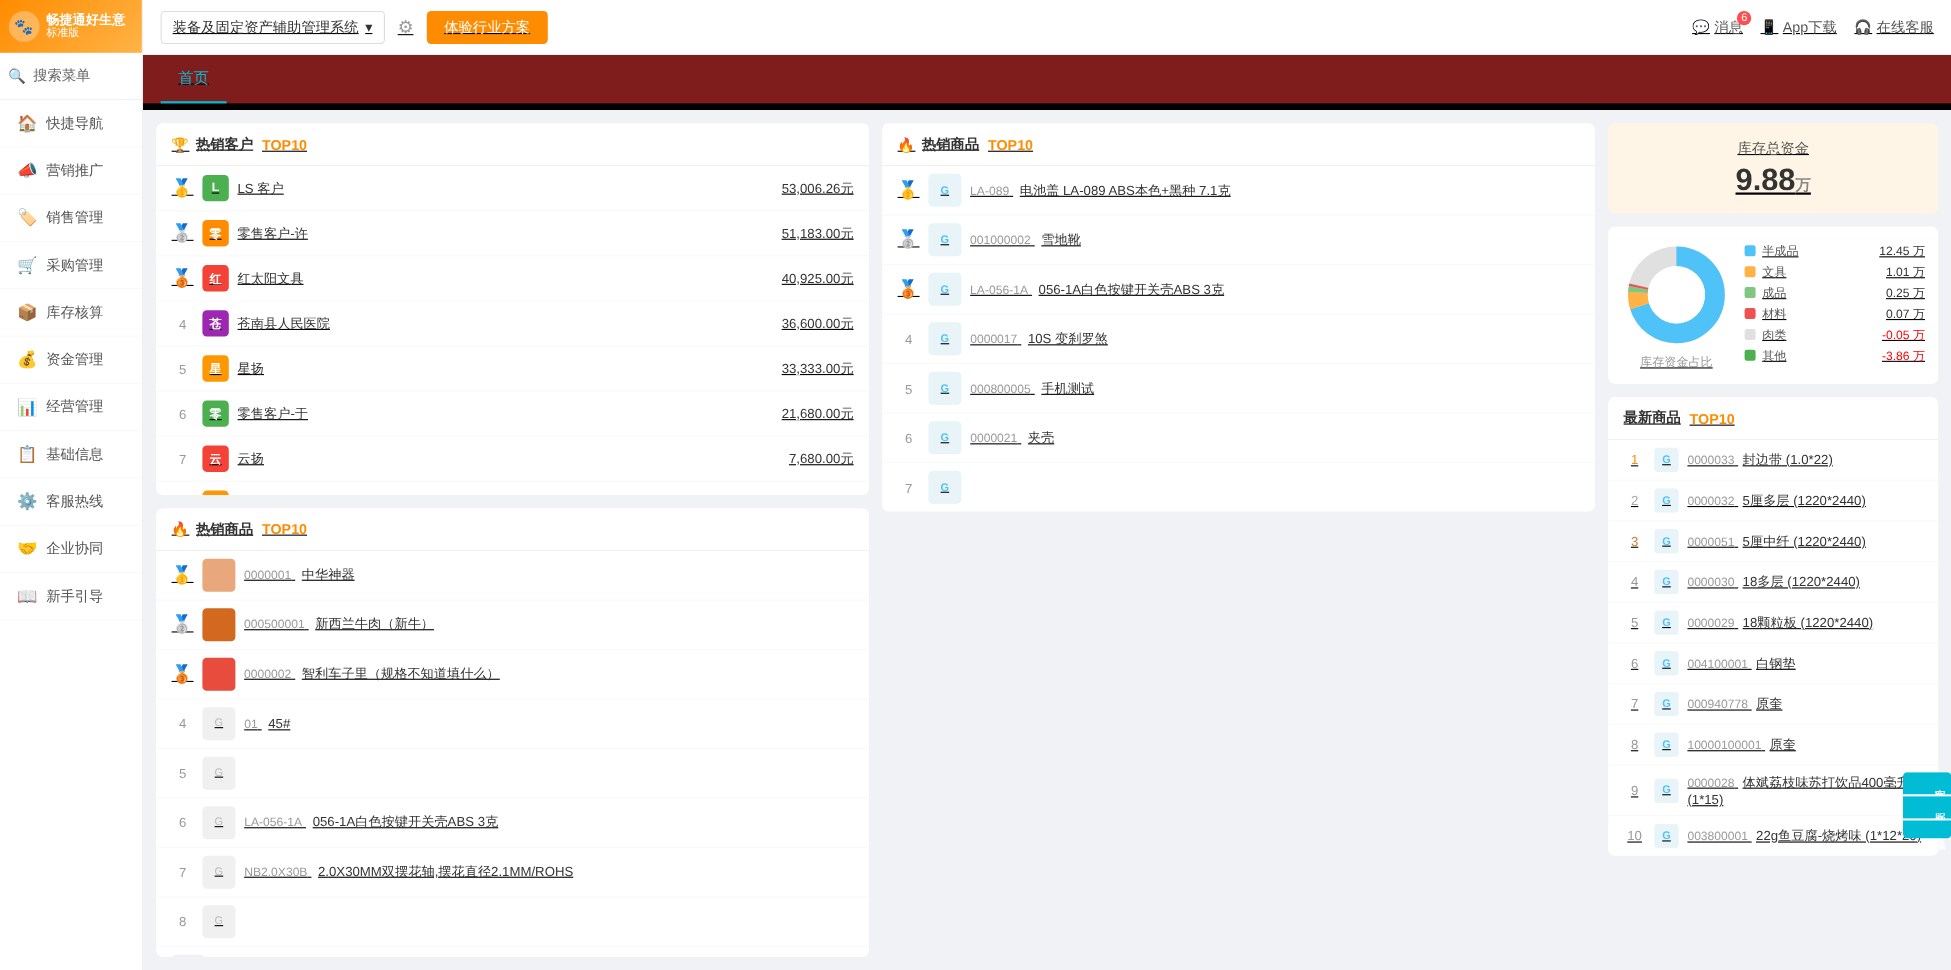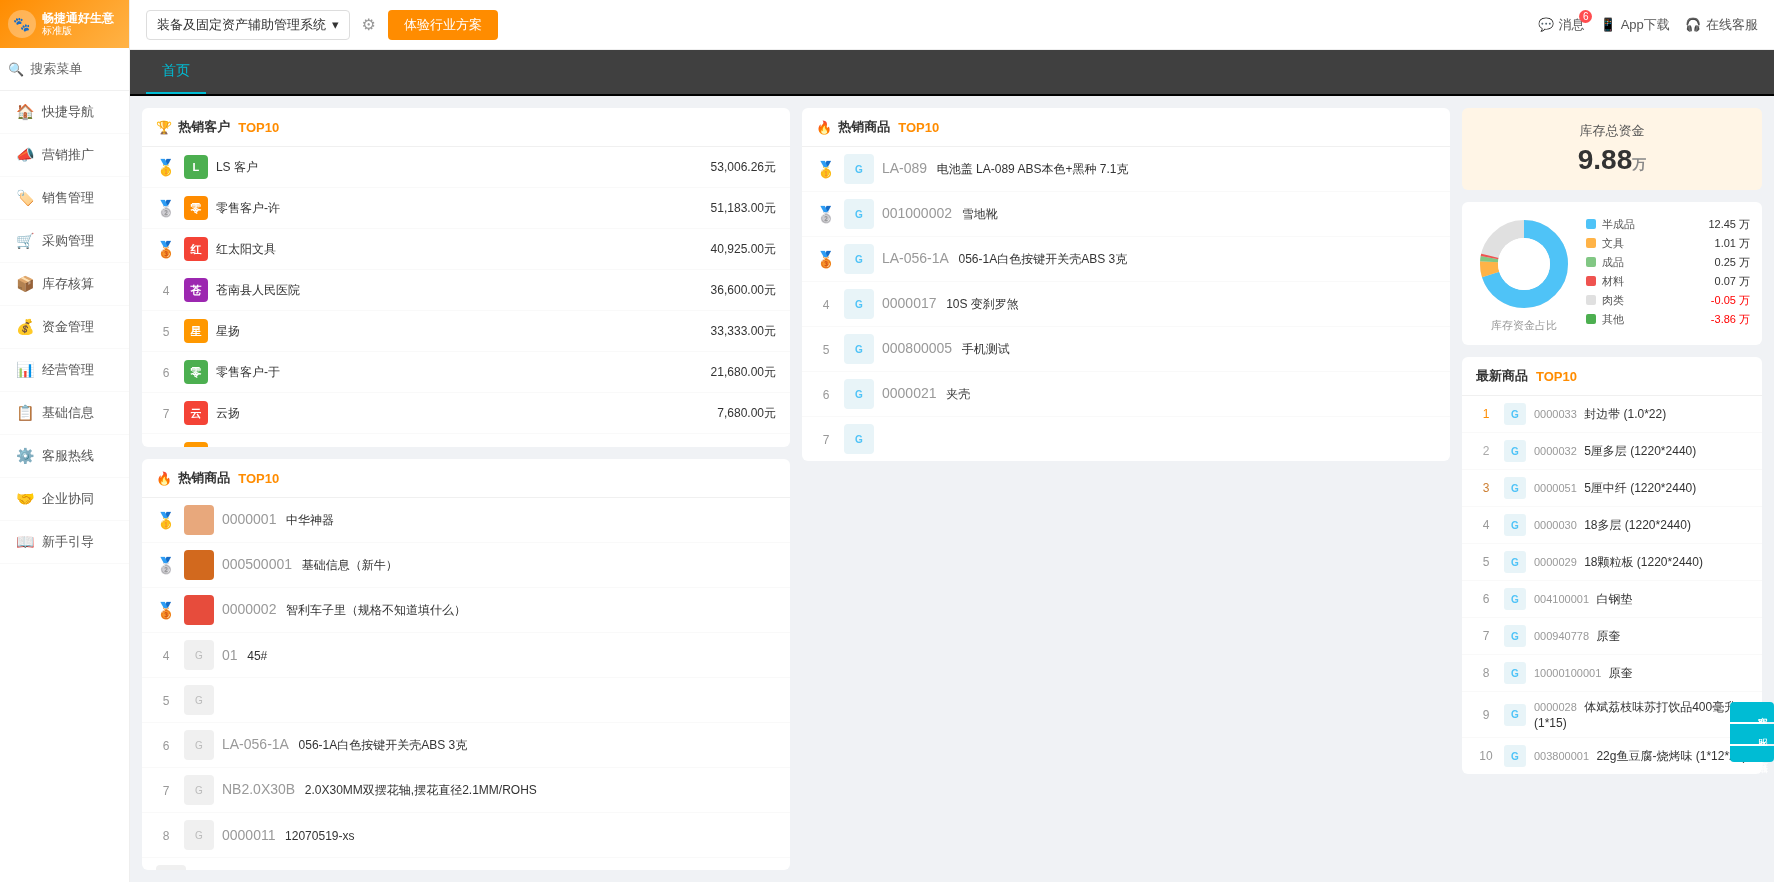--- a/index.html
+++ b/index.html
@@ -63,20 +63,21 @@
       border-bottom: 1px solid #f9f9f9;
     }
     .sidebar-nav-item .nav-icon { font-size: 15px; width: 18px; text-align: center; }
 
     
     .main-wrapper {
       flex: 1;
       display: flex;
       flex-direction: column;
       overflow: hidden;
+      text-decoration: underline;
     }
     .topbar {
       height: 50px;
       background: #fff;
       border-bottom: 1px solid #eee;
       display: flex;
       align-items: center;
       padding: 0 16px;
       gap: 12px;
       flex-shrink: 0;
@@ -120,22 +121,22 @@
     .badge {
       background: #ff4d4f;
       color: #fff;
       font-size: 10px;
       border-radius: 8px;
       padding: 1px 4px;
       position: absolute;
       top: -6px; right: -8px;
     }
     .page-tabs {
-      background: #404040;
-      border-bottom: 2px solid #000000;
+      background: #7f1d1d;
+      border-bottom: 6px solid #000000;
       display: flex;
       align-items: center;
       padding: 0 16px;
       flex-shrink: 0;
     }
     .page-tab {
       padding: 12px 16px;
       cursor: pointer;
       color: #555;
       font-size: 14px;
@@ -211,21 +212,21 @@
     .prod-rank-item:last-child { border-bottom: none; }
     .prod-img {
       width: 30px; height: 30px;
       background: #eee;
       border-radius: 4px;
       flex-shrink: 0;
       display: flex; align-items: center; justify-content: center;
       color: #ccc; font-size: 10px;
     }
     .prod-info { flex: 1; min-width: 0; }
-    .prod-code { font-size: 14px; color: #999; }
+    .prod-code { font-size: 11px; color: #999; }
     .prod-name { font-size: 12px; color: #333; }
 
     
     .inventory-card {
       background: #fff5e6;
       border-radius: 6px;
       padding: 14px;
       text-align: center;
     }
     .inventory-title { font-size: 13px; color: #555; margin-bottom: 4px; }
@@ -484,21 +485,21 @@
     <div class="prod-info">
       <span class="prod-code">0000001</span>
       <span style="margin-left:6px;" class="prod-name">中华神器</span>
     </div>
   </div>
             <div class="prod-rank-item">
     <span><span style="color:#c0c0c0;font-size:16px;">🥈</span></span>
     <div class="prod-img" style="background:#d2691e;"></div>
     <div class="prod-info">
       <span class="prod-code">000500001</span>
-      <span style="margin-left:6px;" class="prod-name">基础信息（新牛）</span>
+      <span style="margin-left:6px;" class="prod-name">新西兰牛肉（新牛）</span>
     </div>
   </div>
             <div class="prod-rank-item">
     <span><span style="color:#cd7f32;font-size:16px;">🥉</span></span>
     <div class="prod-img" style="background:#e74c3c;"></div>
     <div class="prod-info">
       <span class="prod-code">0000002</span>
       <span style="margin-left:6px;" class="prod-name">智利车子里（规格不知道填什么）</span>
     </div>
   </div>
@@ -536,24 +537,20 @@
     <div class="prod-info">
       <span class="prod-code">NB2.0X30B</span>
       <span style="margin-left:6px;" class="prod-name">2.0X30MM双摆花轴,摆花直径2.1MM/ROHS</span>
     </div>
   </div>
             <div class="prod-rank-item">
     <span><span style="color:#999;font-size:12px;width:20px;display:inline-block;text-align:center;">8</span></span>
     <div class="prod-img" style="background:#f0f0f0;">
                 <span style="color:#bbb;font-size:10px;">G</span>
               </div>
-    <div class="prod-info">
-      <span class="prod-code">0000011</span>
-      <span style="margin-left:6px;" class="prod-name">12070519-xs</span>
-    </div>
   </div>
             <div class="prod-rank-item">
 
     <div class="prod-img" style="background:#f0f0f0;"></div>
 
   </div>
           </div>
       </div>
 
     </div>

